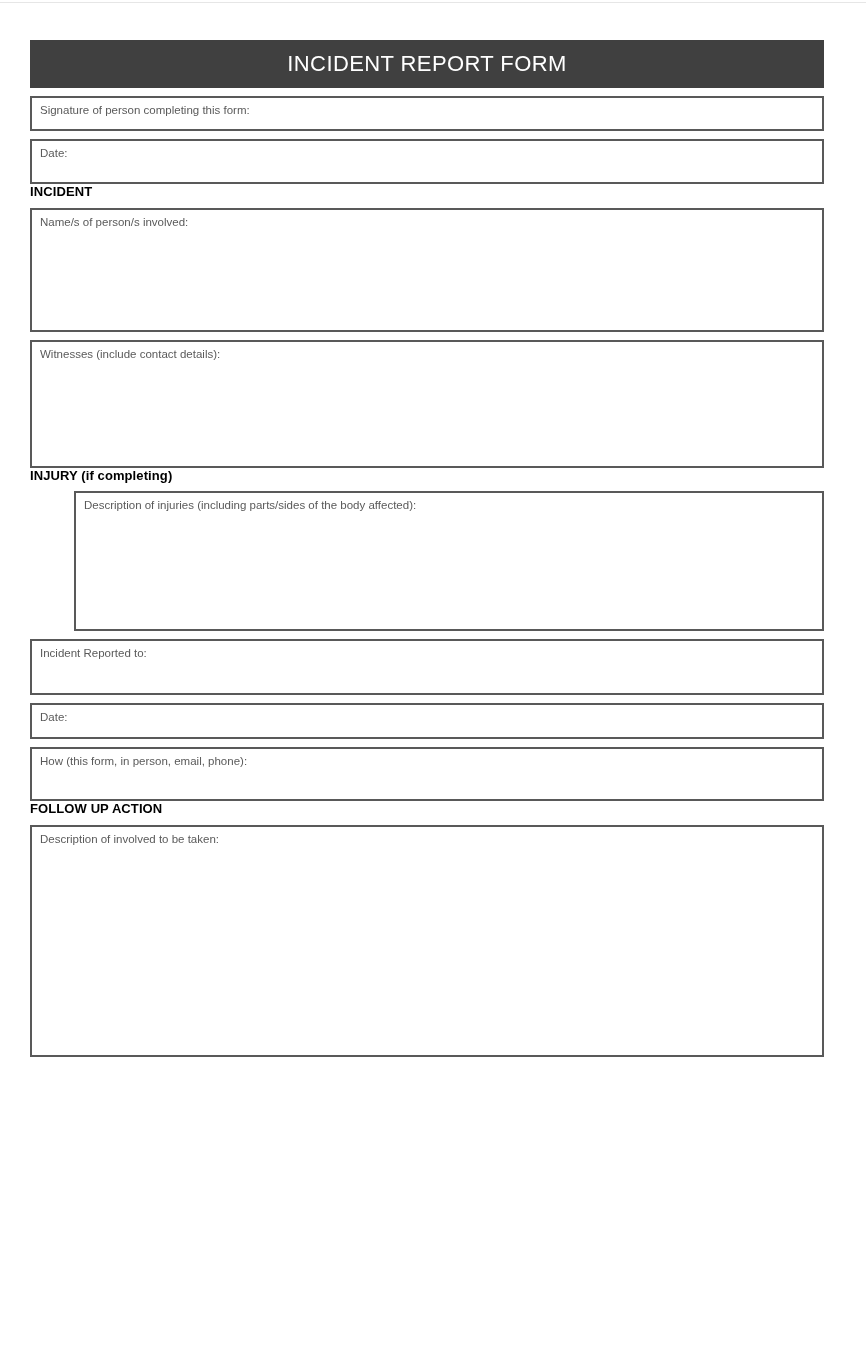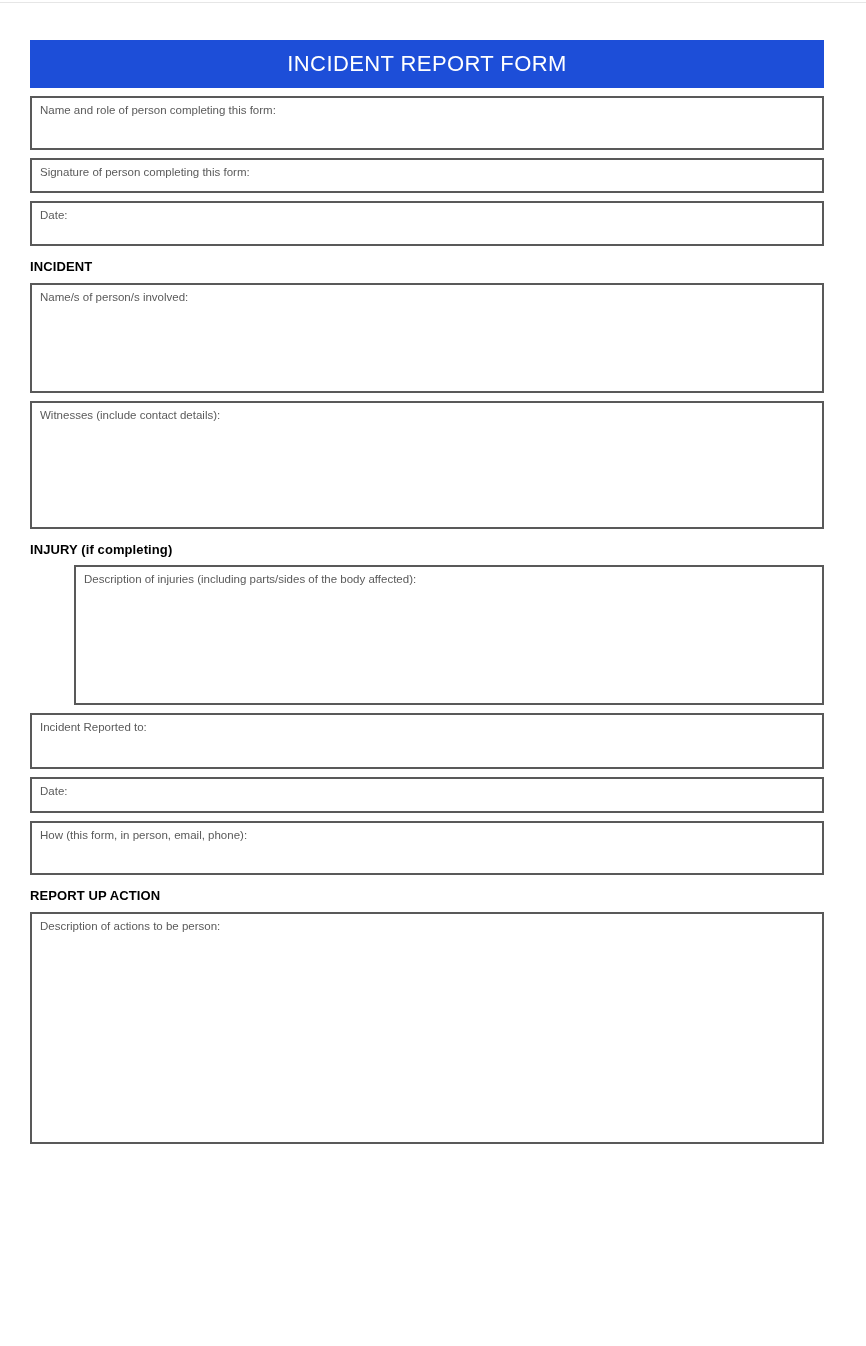--- a/index.html
+++ b/index.html
@@ -32,21 +32,21 @@
     height: 1px;
     background: #e6e6e6;
   }
   .content {
     position: absolute;
     left: 30px;
     top: 40px;
     width: 794px;
   }
   .form-title-bar {
-    background: #1d4ed8;
+    background: #404040;
     height: 48px;
     display: flex;
     align-items: center;
     justify-content: center;
   }
   .form-title-bar .title-text {
     color: #ffffff;
     font-size: 22px;
     letter-spacing: 0.4px;
     font-weight: 400;
@@ -65,53 +65,49 @@
     top: 5px;
     font-size: 11.5px;
     color: #5a5a5a;
     line-height: 1.25;
     white-space: nowrap;
   }
   .section-heading {
     font-size: 13px;
     font-weight: bold;
     color: #000000;
-    margin-top: 13px;
     margin-bottom: 0px;
     line-height: 1.2;
     letter-spacing: 0.1px;
   }
   
   .h-54  { height: 54px; }
   .h-53  { height: 35px; }
   .h-45  { height: 45px; }
-  .h-110 { height: 110px; }
+  .h-110 { height: 124px; }
   .h-128 { height: 128px; padding-left: 24px; }
   .h-140 { height: 140px; margin-left: 44px; }
   .h-56  { height: 56px; }
   .h-36  { height: 36px; }
   .h-74  { height: 54px; }
   .h-232 { height: 232px; }
 </style>
 </head>
 <body>
 
 <div class="page">
 
   <div class="top-rule"></div>
 
   <div class="content">
 
     <div class="form-title-bar">
       <span class="title-text">INCIDENT REPORT FORM</span>
     </div>
 
-    <div class="field-box h-54">
-      <span class="field-label">Name and role of person completing this form:</span>
-    </div>
 
     <div class="field-box h-53">
       <span class="field-label">Signature of person completing this form:</span>
     </div>
 
     <div class="field-box h-45">
       <span class="field-label">Date:</span>
     </div>
 
     <div class="section-heading">INCIDENT</div>
@@ -137,20 +133,20 @@
     </div>
 
     <div class="field-box h-36">
       <span class="field-label">Date:</span>
     </div>
 
     <div class="field-box h-74">
       <span class="field-label">How (this form, in person, email, phone):</span>
     </div>
 
-    <div class="section-heading">REPORT UP ACTION</div>
+    <div class="section-heading">FOLLOW UP ACTION</div>
 
     <div class="field-box h-232">
-      <span class="field-label">Description of actions to be person:</span>
+      <span class="field-label">Description of involved to be taken:</span>
     </div>
 
   </div>
 </div>
 
 </body></html>

